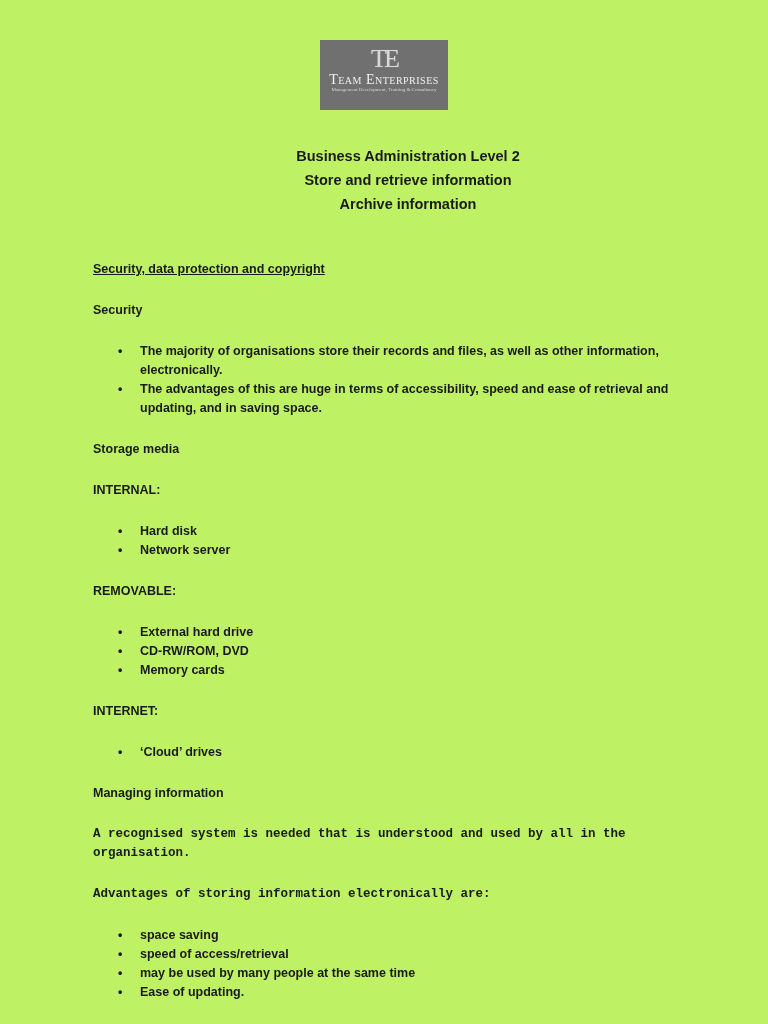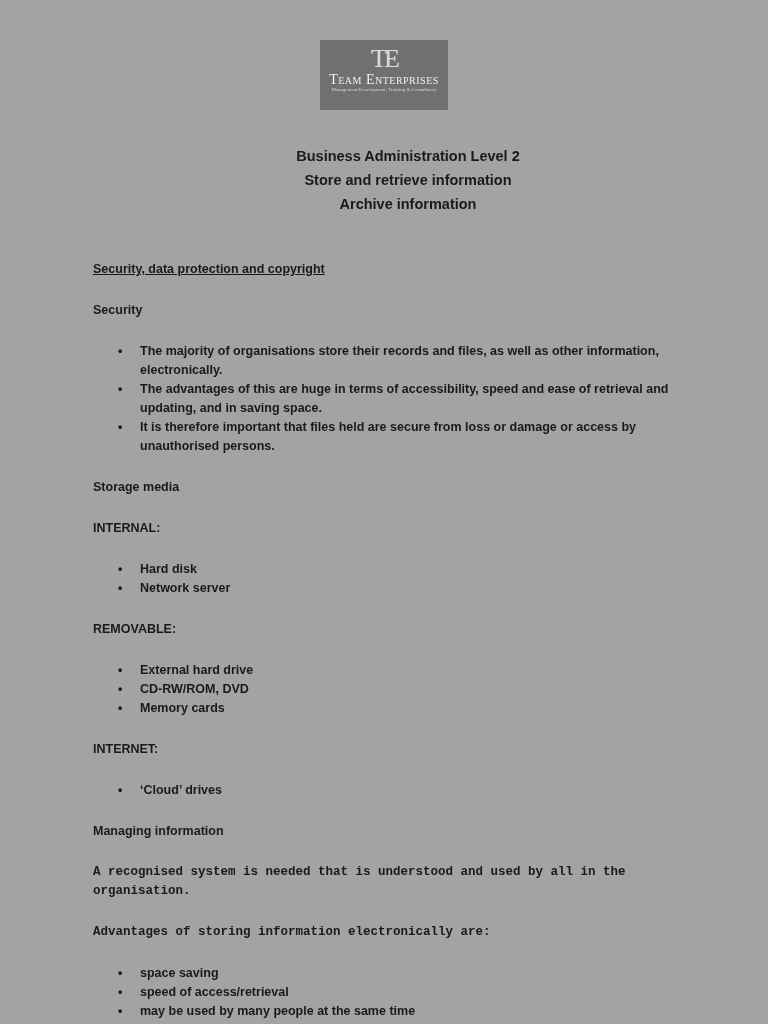--- a/index.html
+++ b/index.html
@@ -5,21 +5,21 @@
   html, body {
     margin: 0;
     padding: 0;
     background: #e8e8e8;
   }
   .page {
     position: relative;
     width: 768px;
     height: 1024px;
     margin: 0 auto;
-    background: #a3a3a3;
+    background: #bef264;
     font-family: "Liberation Sans", sans-serif;
     color: #1a1a1a;
     overflow: hidden;
     box-sizing: border-box;
   }
   
   .logo-wrap {
     position: absolute;
     top: 40px;
     left: 0;
@@ -136,21 +136,20 @@
 
   <div class="content">
 
     <p class="doc-heading">Security, data protection and copyright</p>
 
     <p class="sub-heading">Security</p>
 
     <ul class="bullets">
       <li>The majority of organisations store their records and files, as well as other information, electronically.</li>
       <li>The advantages of this are huge in terms of accessibility, speed and ease of retrieval and updating, and in saving space.</li>
-      <li>It is therefore important that files held are secure from loss or damage or access by unauthorised persons.</li>
     </ul>
 
     <p class="sub-heading">Storage media</p>
 
     <p class="sub-heading">INTERNAL:</p>
 
     <ul class="bullets">
       <li>Hard disk</li>
       <li>Network server</li>
     </ul>

